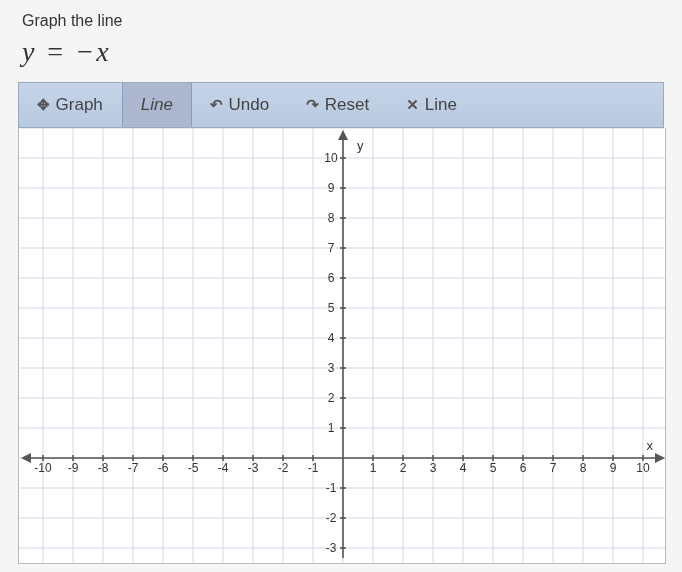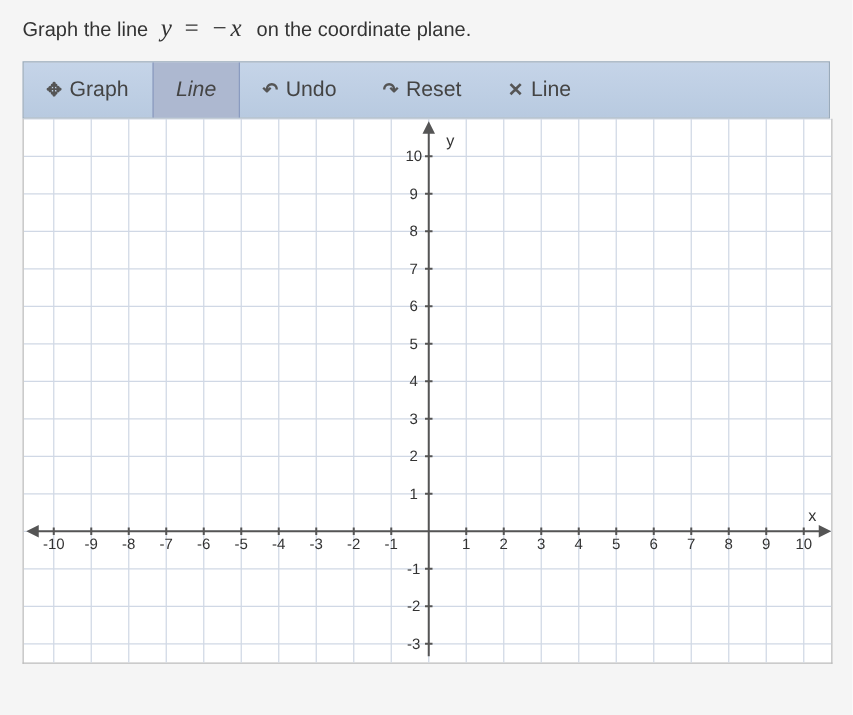--- a/index.html
+++ b/index.html
@@ -10,25 +10,26 @@
       width: 682px;
     }
     .prompt {
       font-size: 16px;
       color: #333;
       margin-bottom: 14px;
       display: flex;
       align-items: baseline;
       flex-wrap: wrap;
       gap: 6px;
+      flex-direction: column;
     }
     .prompt .math {
       font-family: 'Times New Roman', serif;
       font-style: italic;
-      font-size: 20px;
+      font-size: 28px;
       letter-spacing: 2px;
       margin: 0 4px;
     }
     .toolbar {
       display: flex;
       align-items: stretch;
       background: linear-gradient(#c5d4e8, #b8cae0);
       border: 1px solid #9ab;
       height: 46px;
     }
@@ -78,21 +79,20 @@
       font-family: Arial, sans-serif;
     }
     .arrow { fill: #555; }
   </style>
 </head>
 <body>
 
 <div class="prompt">
   <span>Graph the line</span>
   <span class="math">y = −x</span>
-  <span>on the coordinate plane.</span>
 </div>
 
 <div class="toolbar">
   <div class="tool-btn">
     <span class="icon">✥</span>
     <span>Graph</span>
   </div>
   <div class="tool-btn selected">
     <span>Line</span>
   </div>

